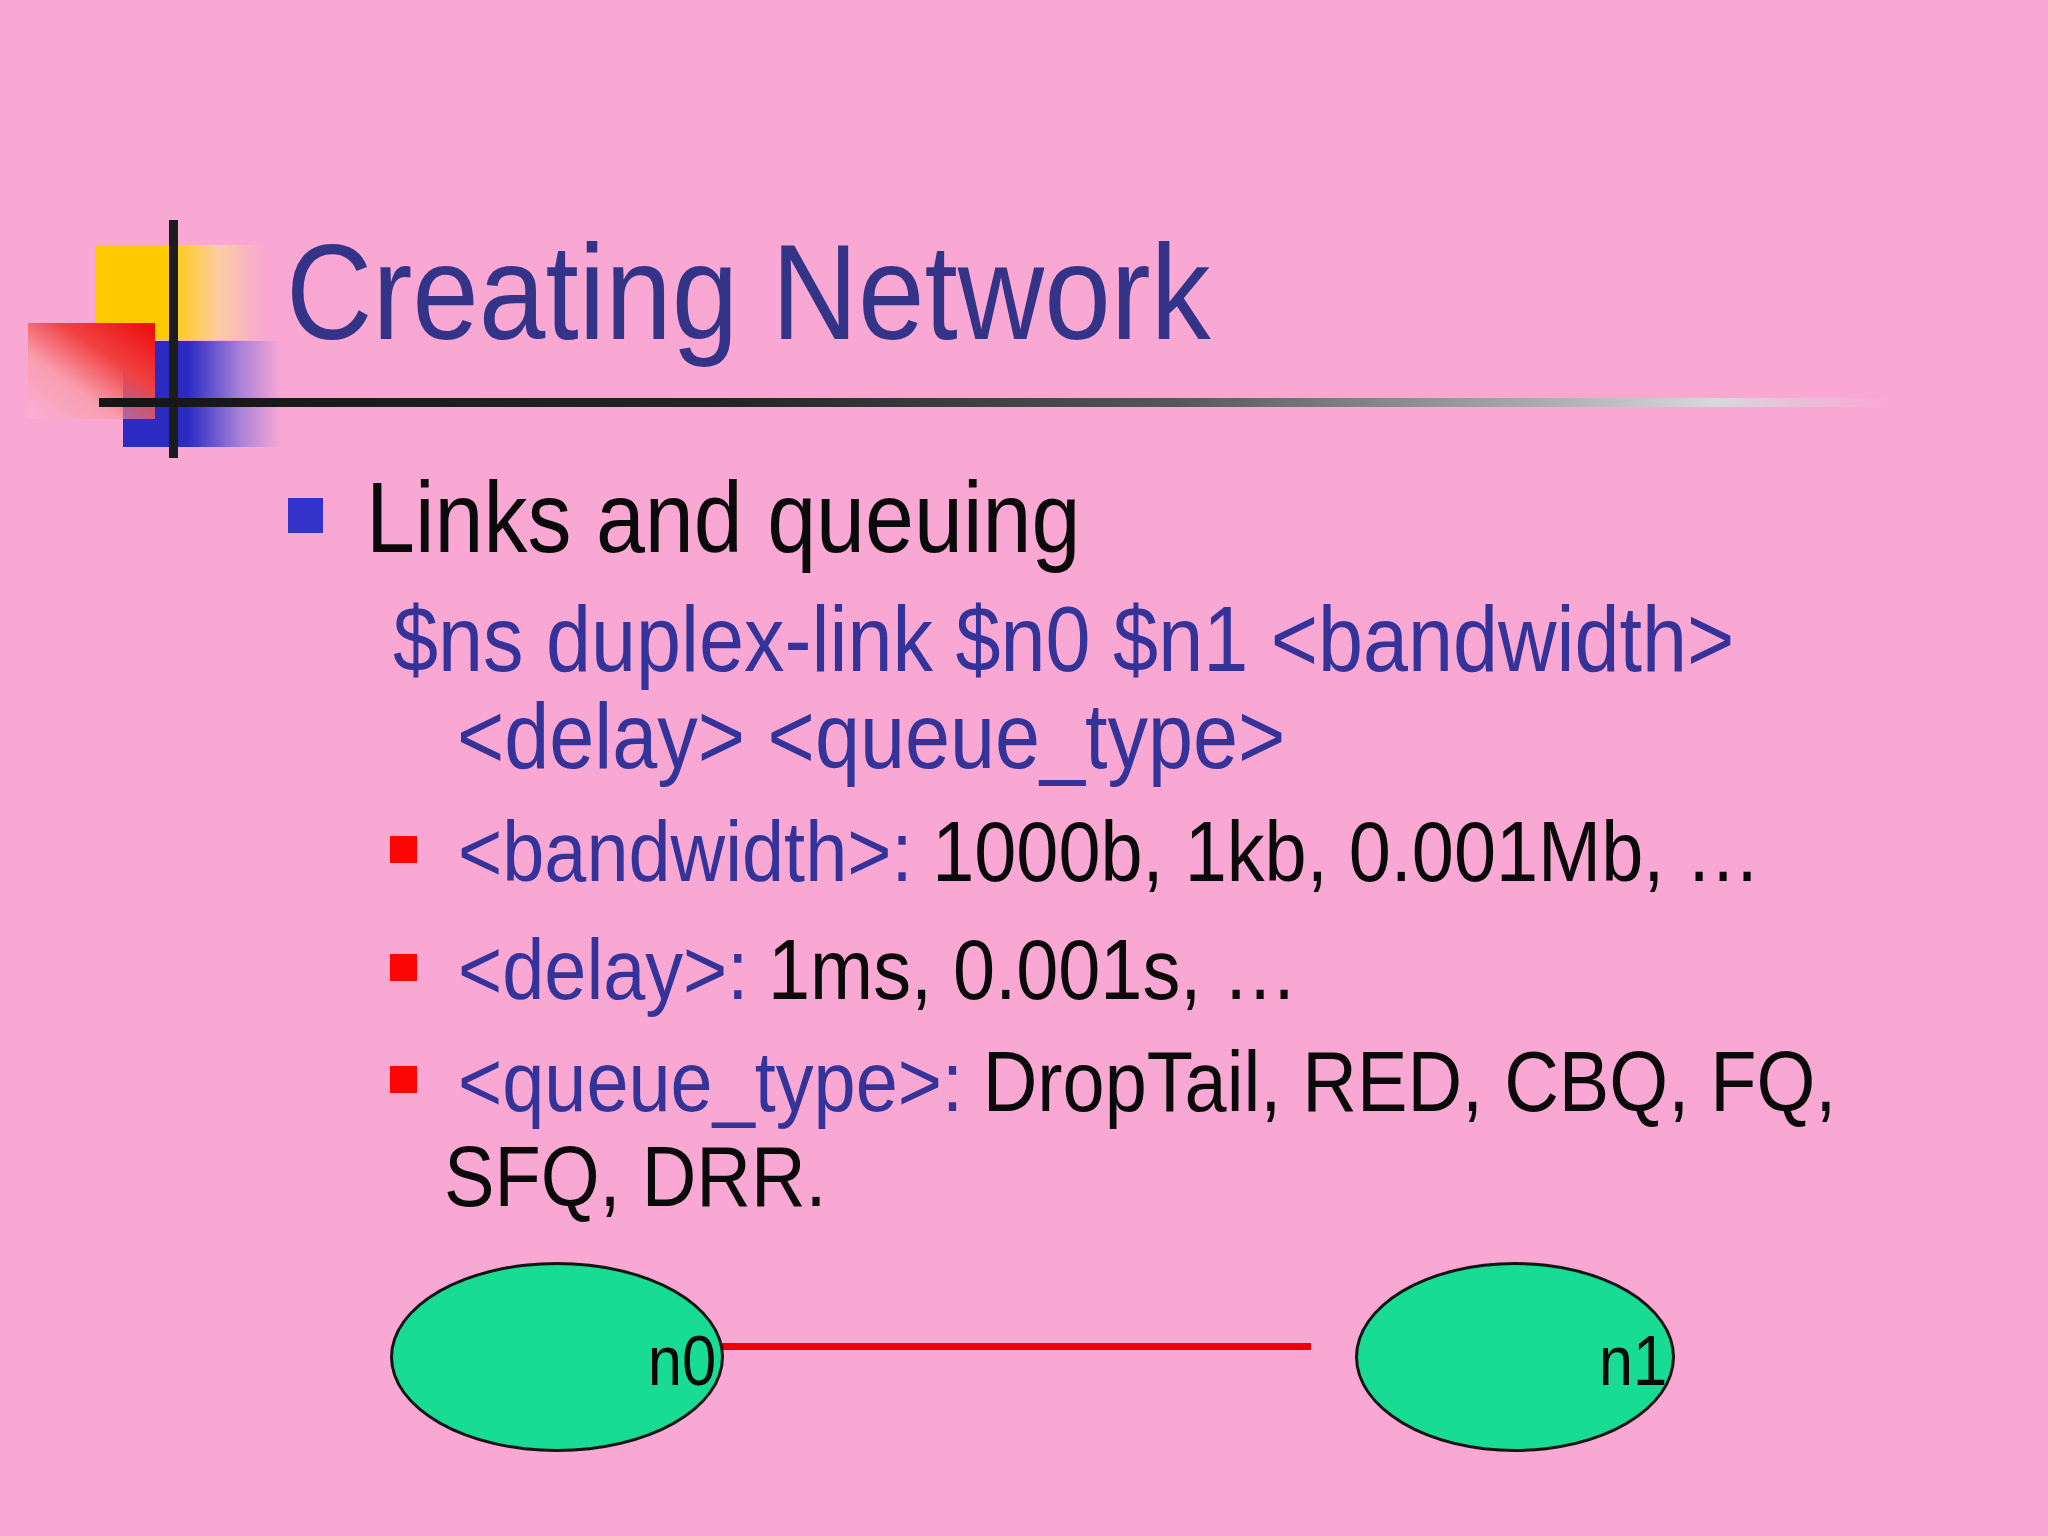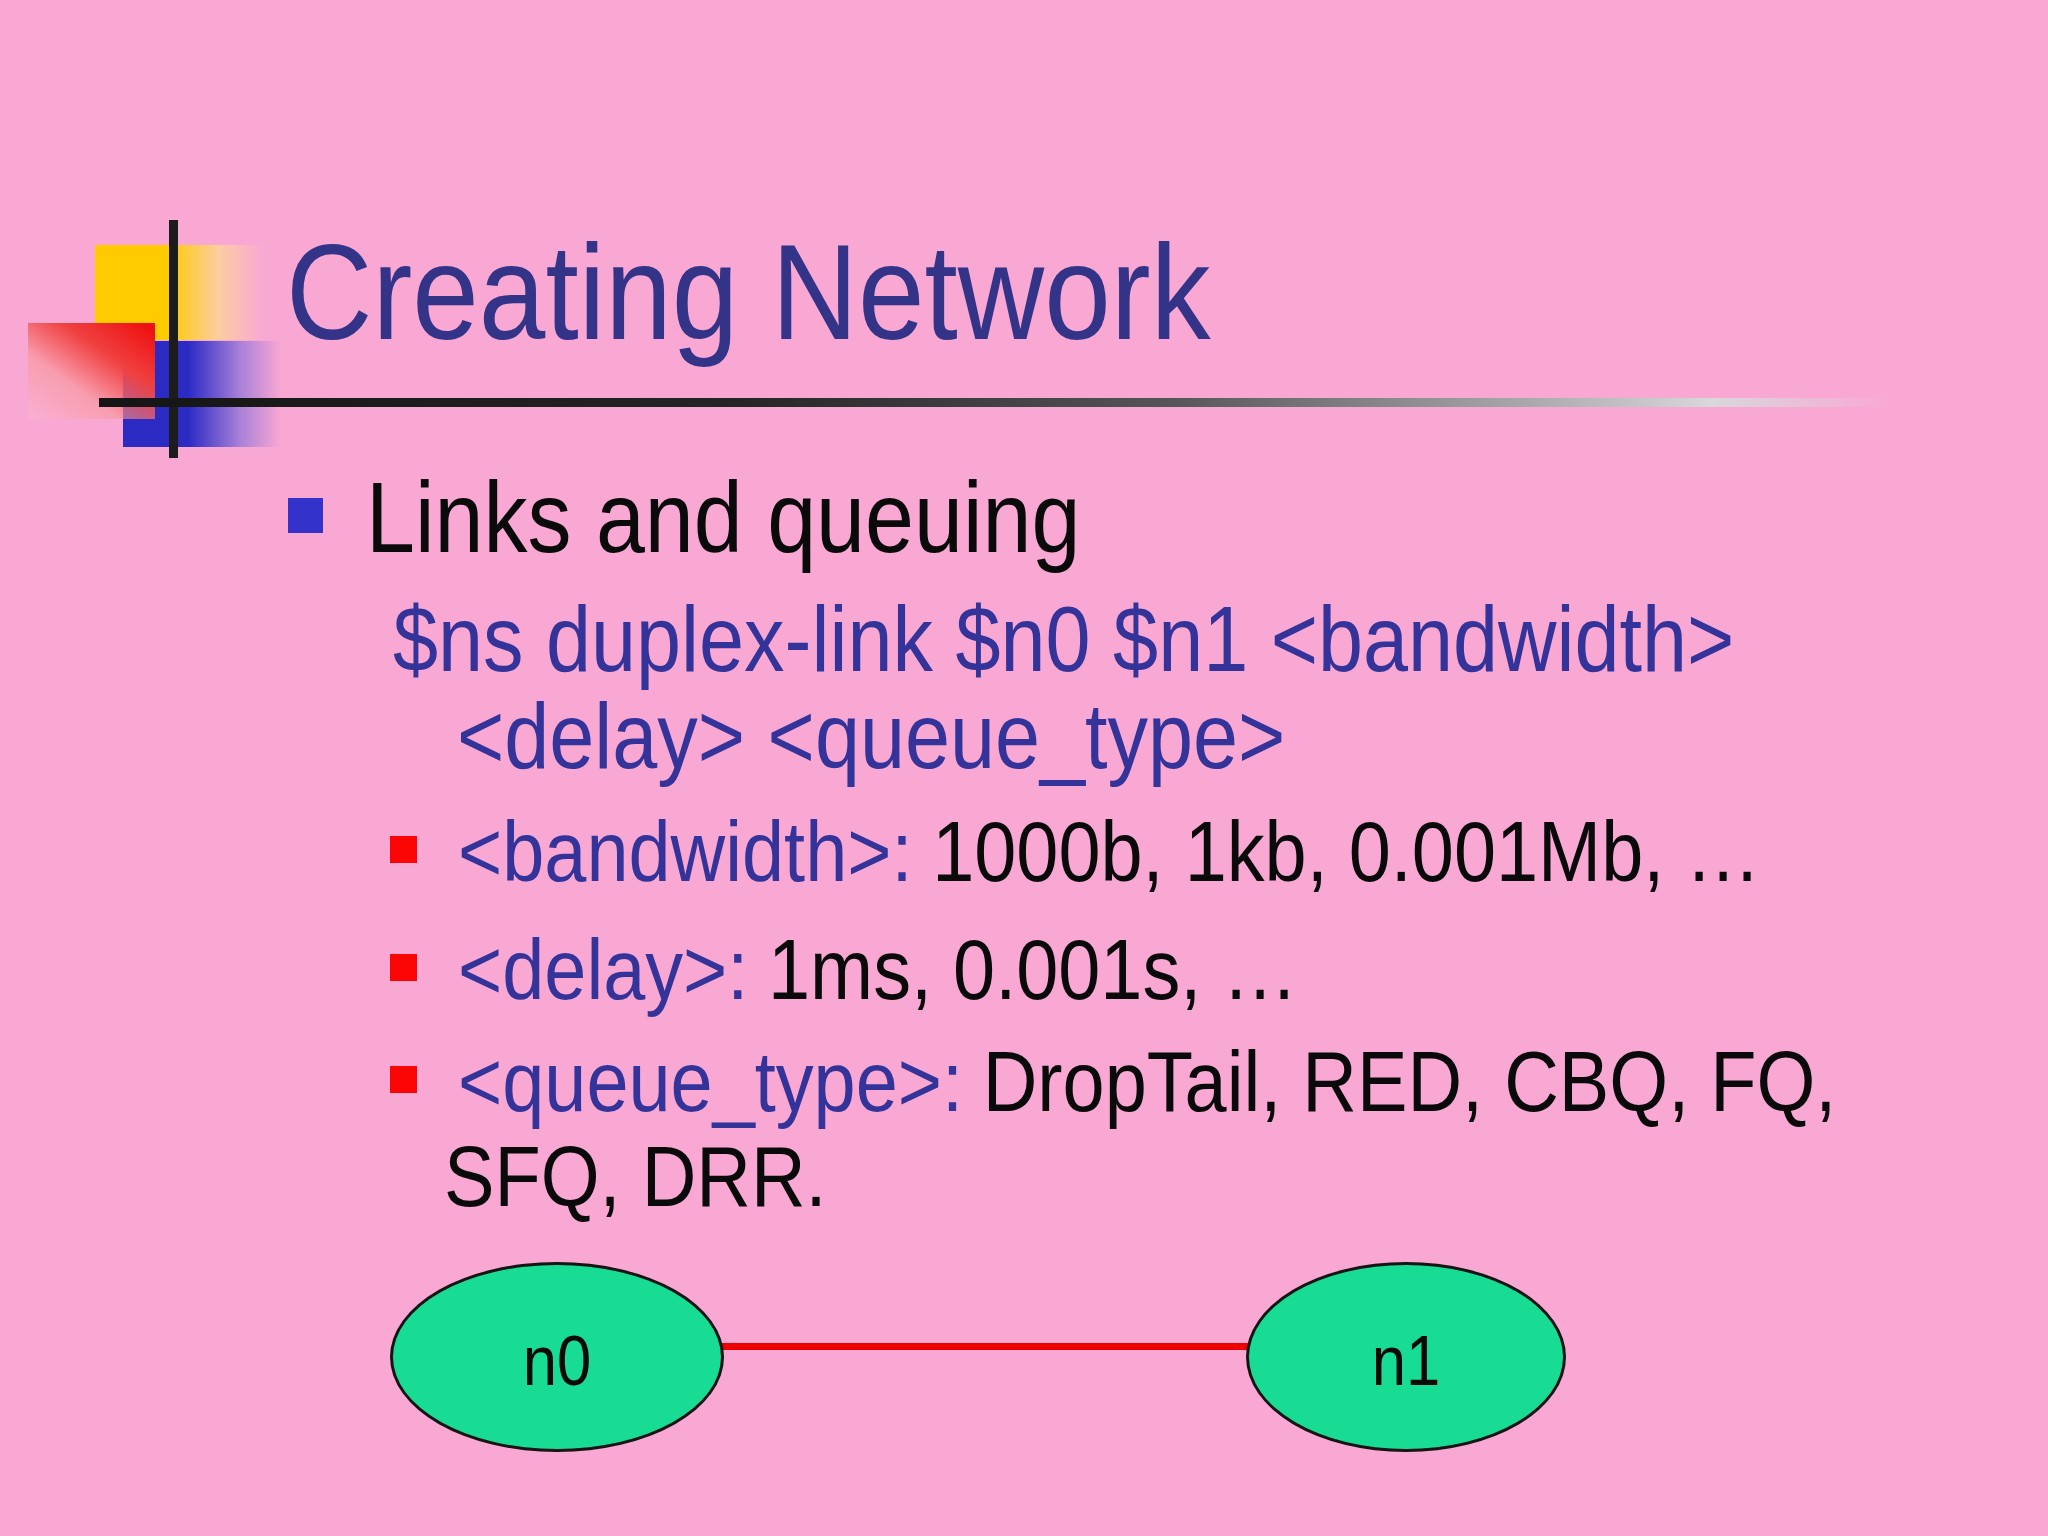--- a/index.html
+++ b/index.html
@@ -46,25 +46,25 @@
   .vals { margin-left:.26em; }
   
   .bullet { position:absolute; z-index:5; }
   .b-blue { left:288px; top:498px; width:35px; height:35px; background:#3333cc; }
   .b-red  { left:390px; width:27px; height:27px; background:#fb0505; }
   .br1 { top:836px; } .br2 { top:954px; } .br3 { top:1066px; }
   
   .node {
     position:absolute; border-radius:50%;
     background:#18db94; border:3px solid #141414;
-    display:flex; align-items:center; justify-content:center;
+    display:flex; align-items:center; justify-content:flex-end;
     box-sizing:border-box; z-index:6;
   }
   .node-n0 { left:390px; top:1262px; width:334px; height:190px; }
-  .node-n1 { left:1246px; top:1262px; width:320px; height:190px; }
+  .node-n1 { left:1355px; top:1262px; width:320px; height:190px; }
   .node-label {
     font-size:70px; color:#0a0a0a; line-height:1;
     transform:scaleX(.88); transform-origin:50% 50%; margin-top:8px;
   }
   .link-line { position:absolute; left:719px; top:1343px; width:592px; height:7px; background:#ee0000; z-index:5; }
 </style>
 </head>
 <body>
 
 <div class="slide">

